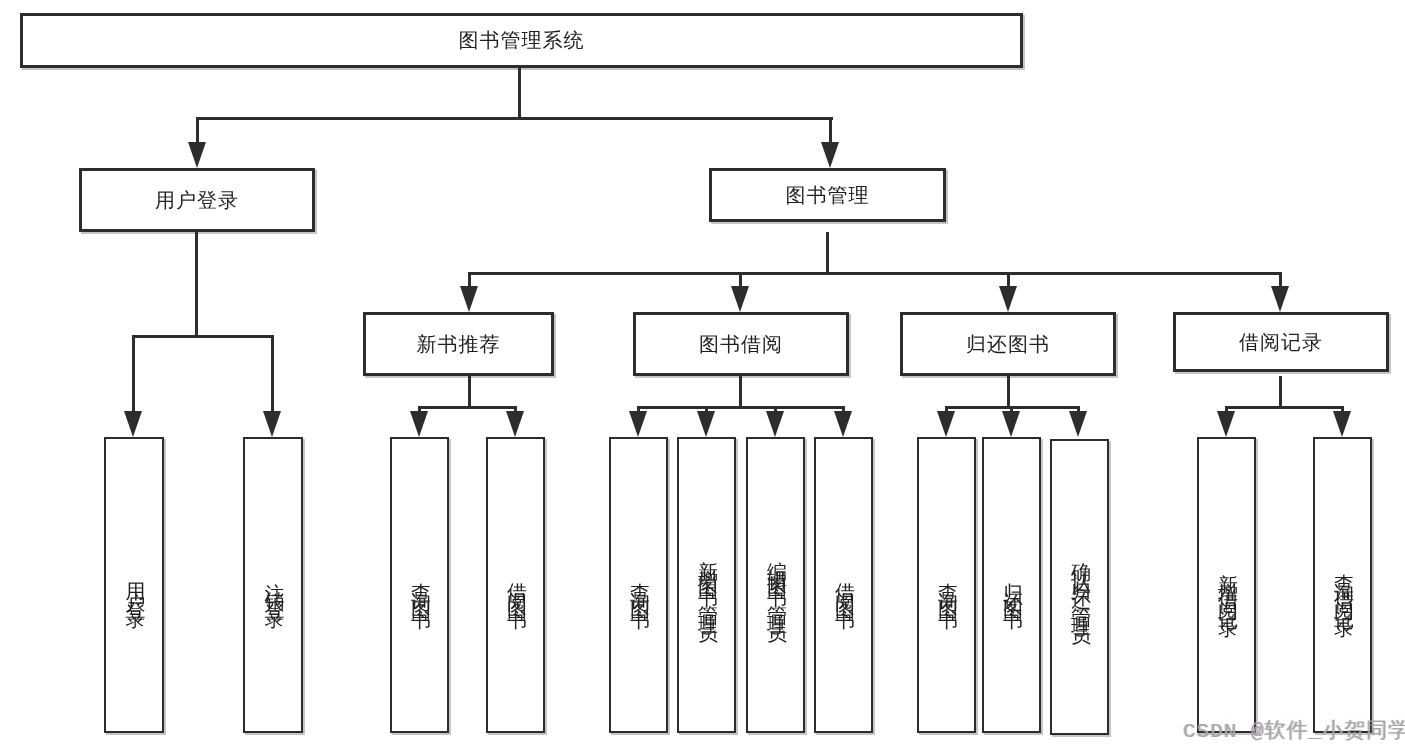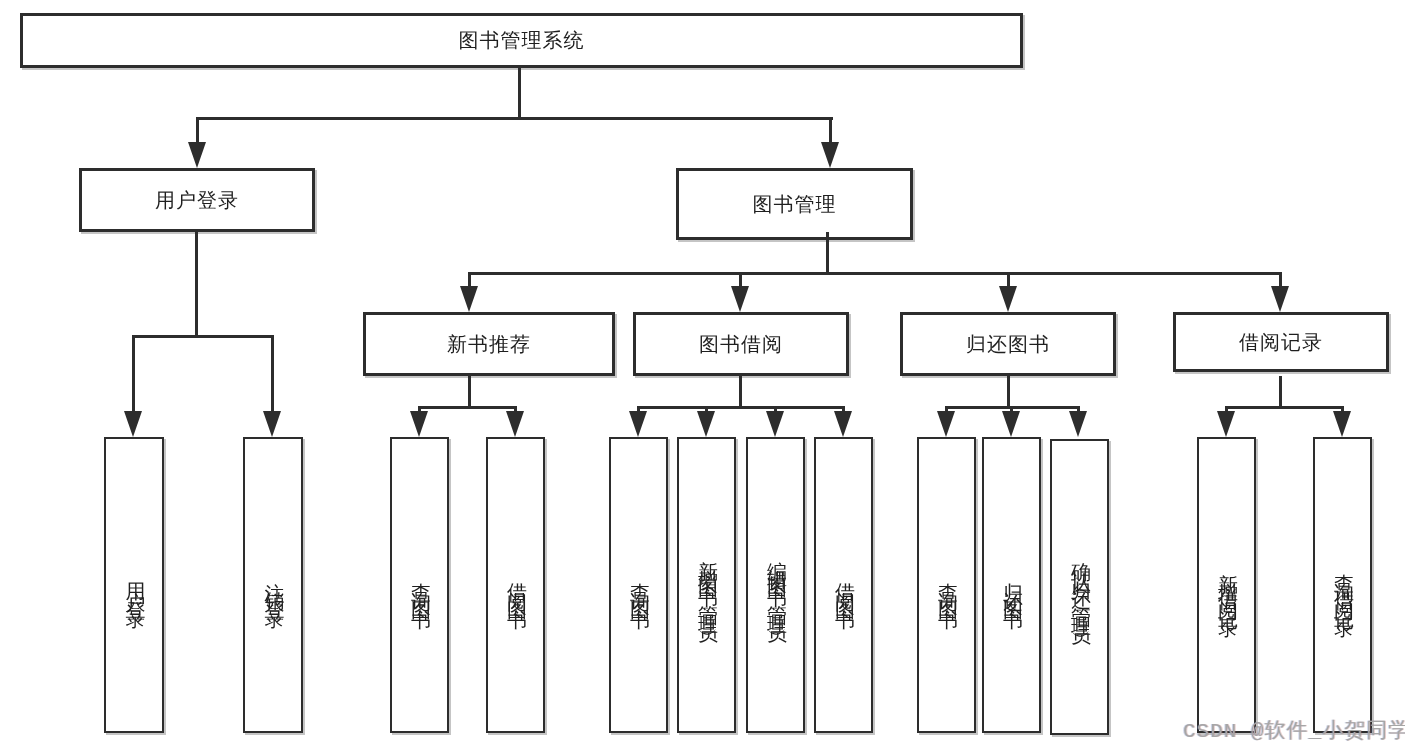--- a/index.html
+++ b/index.html
@@ -45,21 +45,21 @@
   <div class="vl" style="left:518px;top:68px;height:49px"></div>
   <div class="hl" style="left:196px;top:117px;width:637px"></div>
   <div class="vl" style="left:196px;top:117px;height:28px"></div>
   <div class="arr" style="left:188px;top:142px"></div>
   <div class="vl" style="left:829px;top:117px;height:28px"></div>
   <div class="arr" style="left:821px;top:142px"></div>
 
   <div class="box" style="left:79px;top:168px;width:236px;height:64px">
     <span>用户登录</span>
   </div>
-  <div class="box" style="left:676px;top:168px;width:237px;height:72px">
+  <div class="box" style="left:709px;top:168px;width:237px;height:54px">
     <span>图书管理</span>
   </div>
 
   <div class="vl" style="left:195px;top:232px;height:103px"></div>
   <div class="hl" style="left:132px;top:335px;width:141px"></div>
   <div class="vl" style="left:132px;top:335px;height:76px"></div>
   <div class="arr" style="left:124px;top:411px"></div>
   <div class="vl" style="left:271px;top:335px;height:76px"></div>
   <div class="arr" style="left:263px;top:411px"></div>
 
@@ -67,21 +67,21 @@
   <div class="hl" style="left:468px;top:272px;width:814px"></div>
   <div class="vl" style="left:468px;top:272px;height:16px"></div>
   <div class="arr" style="left:460px;top:286px"></div>
   <div class="vl" style="left:739px;top:272px;height:16px"></div>
   <div class="arr" style="left:731px;top:286px"></div>
   <div class="vl" style="left:1007px;top:272px;height:16px"></div>
   <div class="arr" style="left:999px;top:286px"></div>
   <div class="vl" style="left:1279px;top:272px;height:16px"></div>
   <div class="arr" style="left:1271px;top:286px"></div>
 
-  <div class="box" style="left:363px;top:312px;width:252px;height:64px">
+  <div class="box" style="left:363px;top:312px;width:191px;height:64px">
     <span>新书推荐</span>
   </div>
   <div class="box" style="left:633px;top:312px;width:216px;height:64px">
     <span>图书借阅</span>
   </div>
   <div class="box" style="left:900px;top:312px;width:216px;height:64px">
     <span>归还图书</span>
   </div>
   <div class="box" style="left:1173px;top:312px;width:216px;height:60px">
     <span>借阅记录</span>

